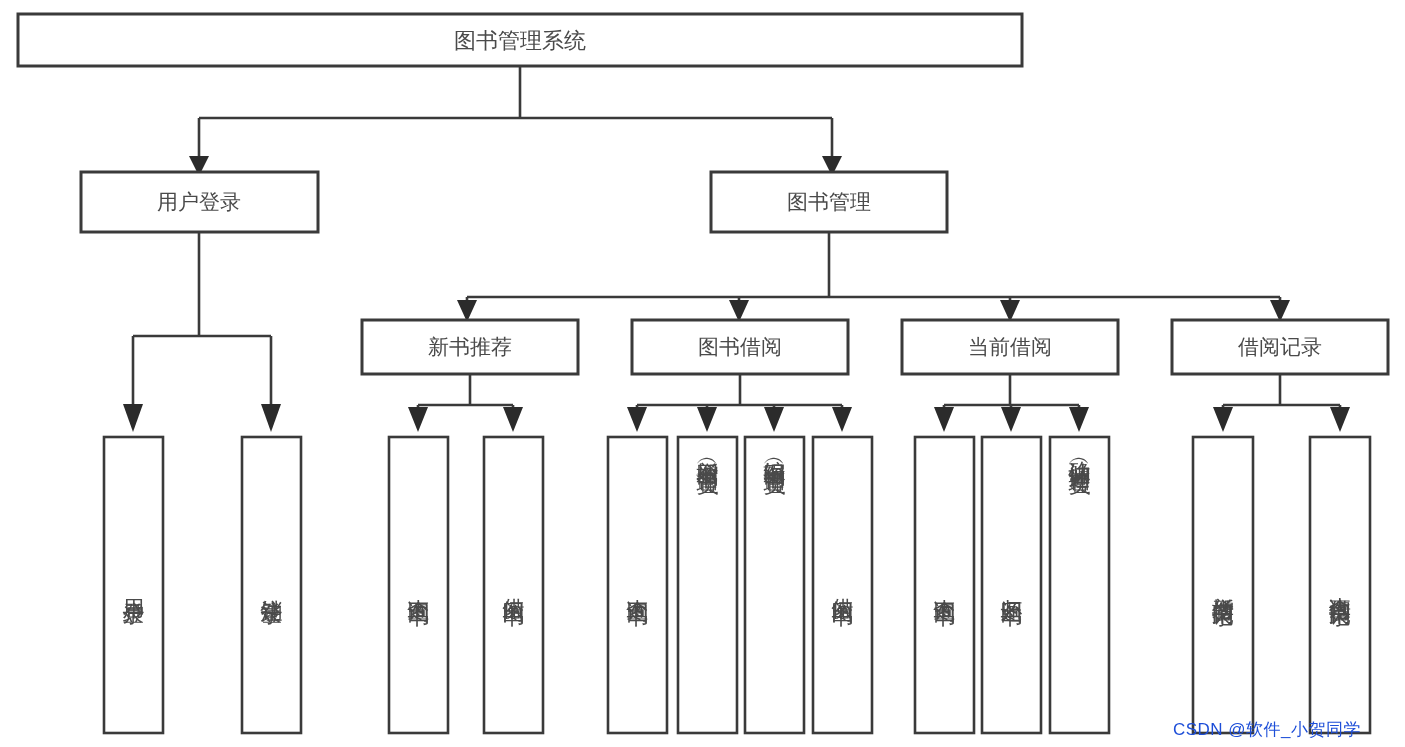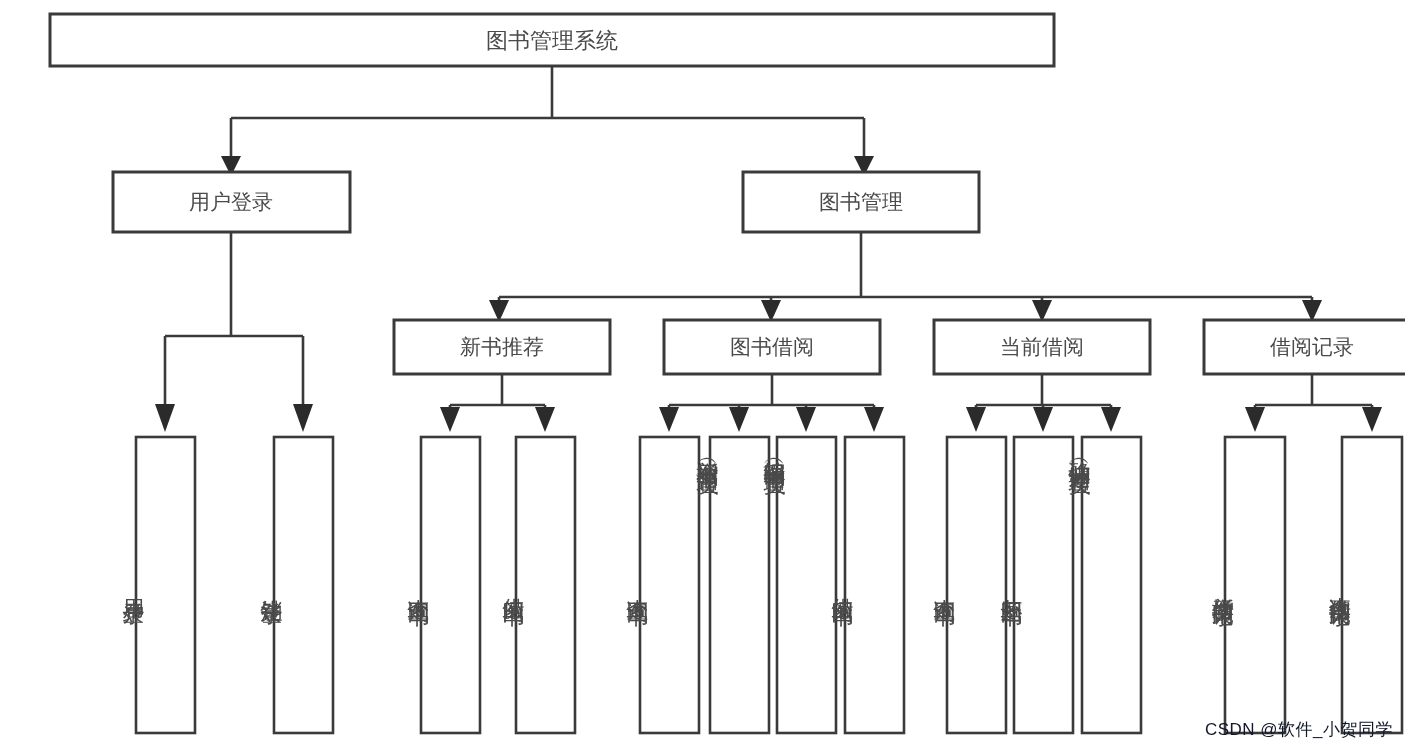--- a/index.html
+++ b/index.html
@@ -13,21 +13,20 @@
     font-family: "Liberation Sans", "DejaVu Sans", sans-serif;
     overflow: hidden;
     position: relative;
   }
   #diagram-root {
     position: absolute;
     left: 0;
     top: 0;
     width: 1371px;
     height: 747px;
-    padding-left: 32px;
   }
   svg.flow {
     display: block;
     width: 1405px;
     height: 747px;
   }
   .node-box {
     fill: #ffffff;
     stroke: #3a3a3a;
     stroke-width: 3;
@@ -71,21 +70,21 @@
     line-height: 1.18;
     letter-spacing: 2px;
     white-space: nowrap;
   }
   #watermark {
     position: absolute;
     right: 10px;
     bottom: 6px;
     font-family: "Liberation Sans", "DejaVu Sans", sans-serif;
     font-size: 17px;
-    color: #0f172a;
+    color: #1d4ed8;
     letter-spacing: 0.5px;
     white-space: nowrap;
   }
 </style>
 </head>
 <body>
 
 <div id="diagram-root">
 
   <svg class="flow" viewBox="0 0 1405 747">

